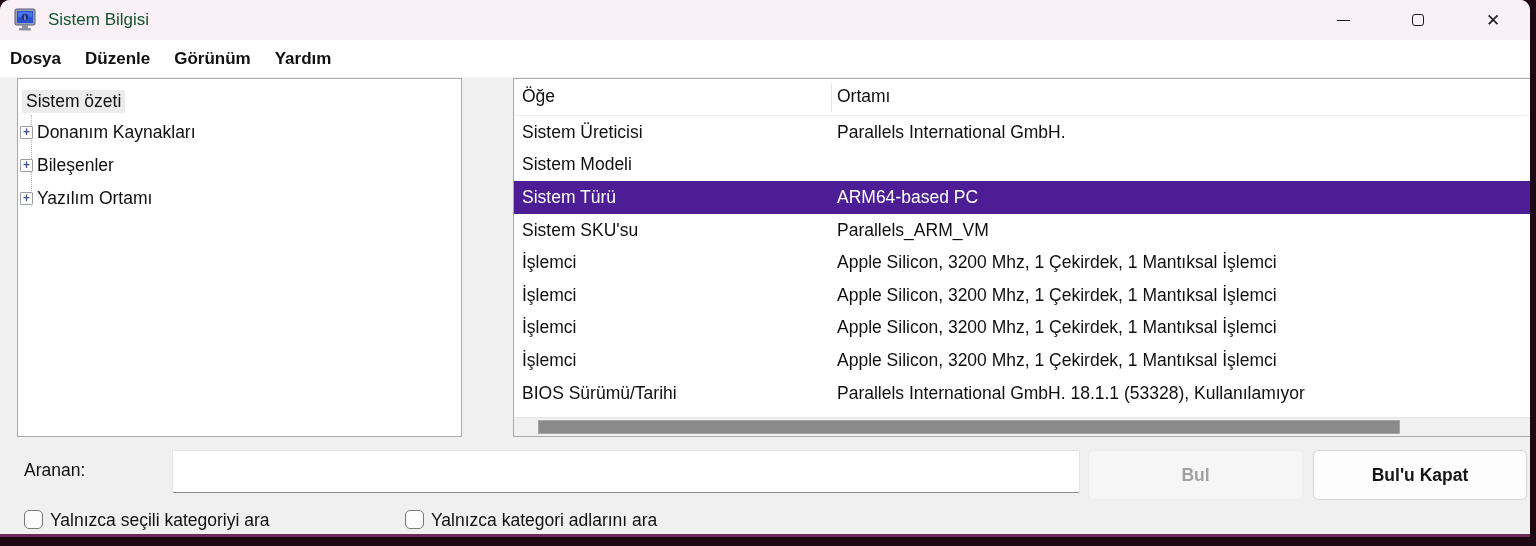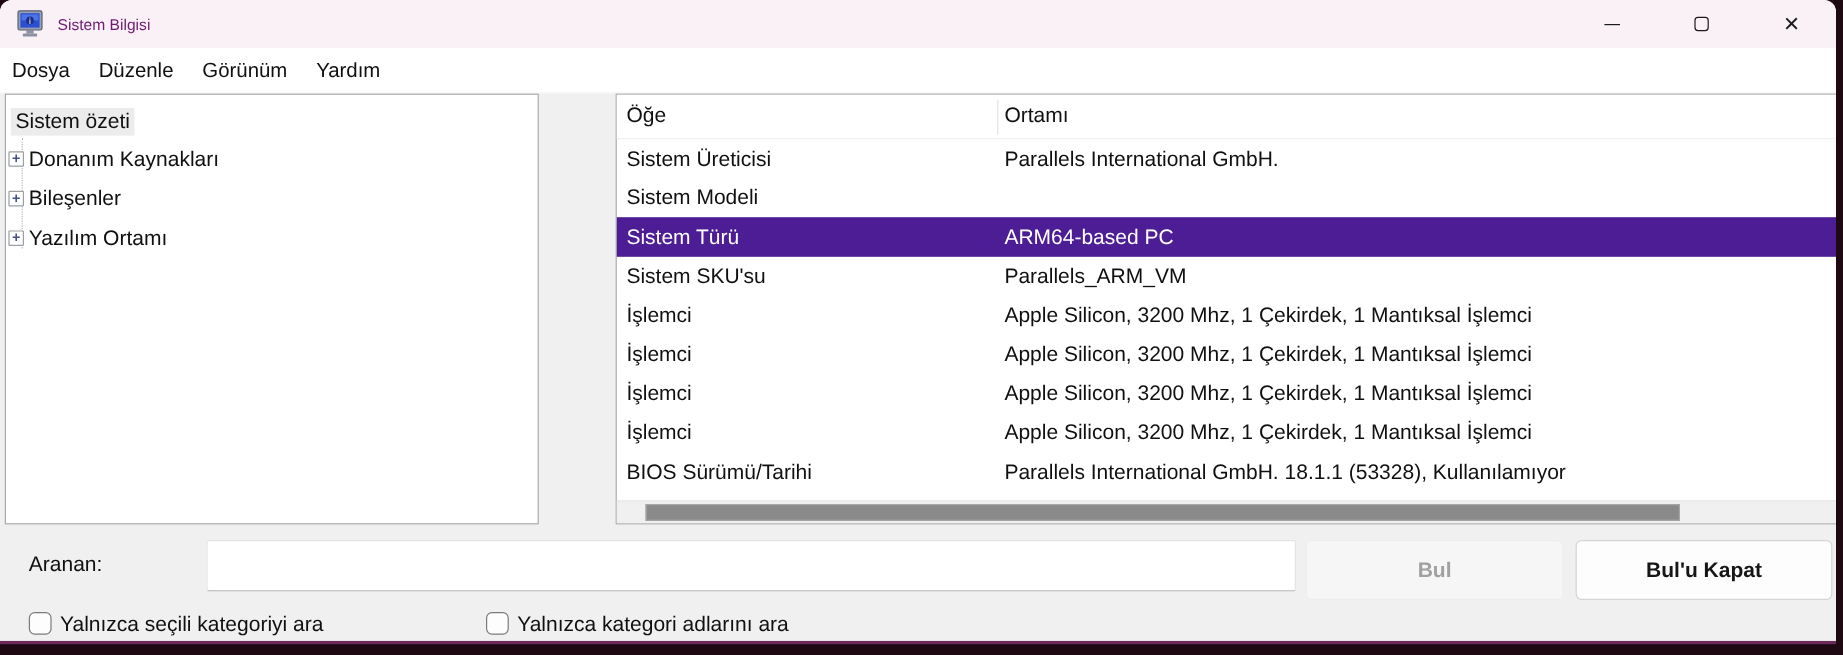--- a/index.html
+++ b/index.html
@@ -16,45 +16,46 @@
     border-bottom:3px solid #6d2a5a;
     overflow:hidden;
   }
   
   .titlebar {
     position:absolute; left:0; top:0; right:0; height:40px;
     background:#f9f1f5;
     display:flex; align-items:center;
   }
   .app-icon { margin-left:14px; width:24px; height:24px; flex:0 0 auto; }
-  .title-text { margin-left:10px; font-size:13px; color:#701a75; }
+  .title-text { margin-left:10px; font-size:17px; color:#14532d; }
   .win-controls {
     position:absolute; right:14px; top:0; height:40px;
     display:flex; align-items:stretch;
   }
   .win-btn {
     width:46px; margin-left:29px; display:flex; align-items:center; justify-content:center;
     color:#1b1b1b; cursor:default;
   }
   .glyph-min { width:13px; height:0; border-top:1.6px solid #1b1b1b; }
   .glyph-max { width:12px; height:12px; border:1.6px solid #1b1b1b; border-radius:3px; }
   .glyph-close { font-size:17px; line-height:17px; }
   
   .menubar {
     position:absolute; left:0; top:40px; right:0; height:38px;
     background:#ffffff; display:flex; align-items:center;
     border-bottom:1px solid #f2f2f2;
+    font-weight:bold;
   }
   .menu-item { font-size:17px; color:#101010; padding:0 12px; }
   .menu-item:first-child { padding-left:10px; }
   
   .panel {
     position:absolute; background:#ffffff; border:1px solid #a9a9a9;
   }
-  .tree-panel { left:4px; top:78px; width:445px; height:359px; }
+  .tree-panel { left:17px; top:78px; width:445px; height:359px; }
   .list-panel { left:513px; top:78px; width:1080px; height:359px; }
   
   .tree-line {
     position:absolute; left:13px; top:36px; height:92px;
     border-left:1px dotted #b5b5b5;
   }
   .tree-root { margin:7px 0 0 4px; font-size:17.5px; color:#101010; height:30px; display:flex; align-items:center;}
   .tree-root .lbl { background:#ececec; padding:1px 4px; }
   .tree-item { height:33px; display:flex; align-items:center; font-size:17.5px; color:#101010; position:relative; }
   .expander {

